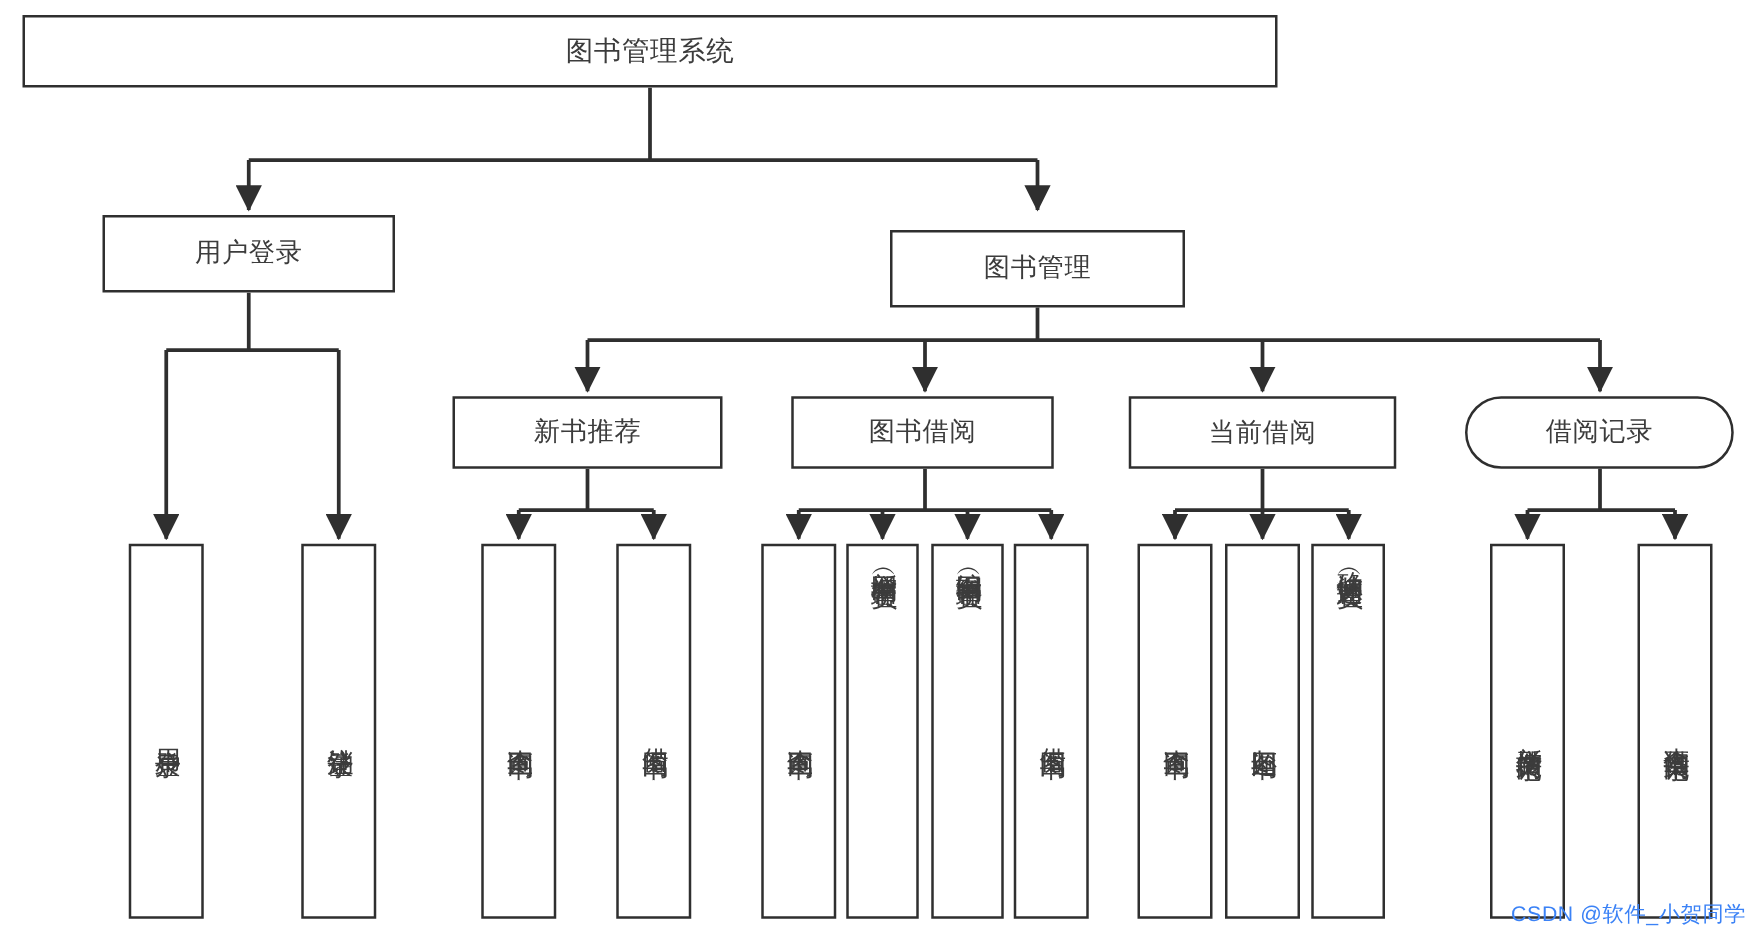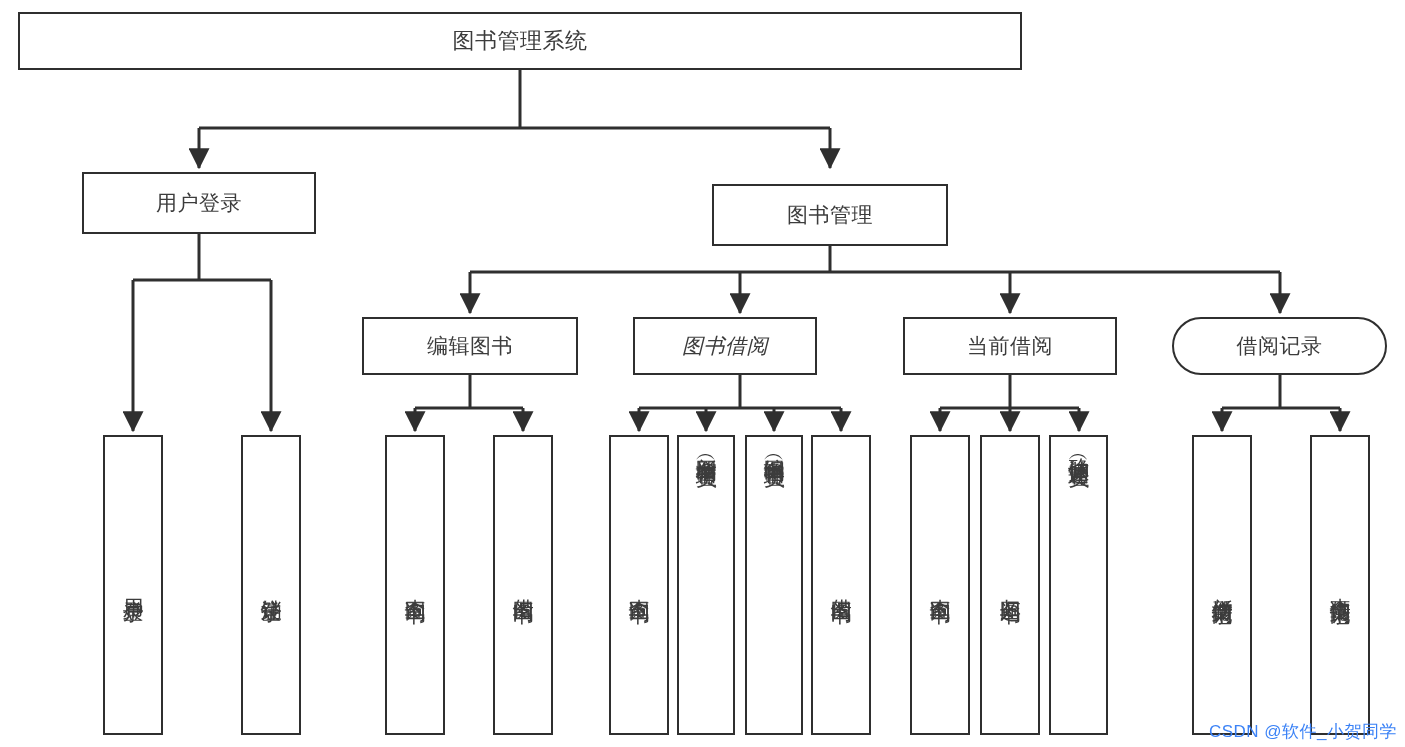--- a/index.html
+++ b/index.html
@@ -138,23 +138,23 @@
   </div>
 
   <div class="node level2" style="left:82px; top:172px; width:234px; height:62px;">
     <span class="node-label">用户登录</span>
   </div>
   <div class="node level2" style="left:712px; top:184px; width:236px; height:62px;">
     <span class="node-label">图书管理</span>
   </div>
 
   <div class="node level3" style="left:362px; top:317px; width:216px; height:58px;">
-    <span class="node-label">编辑图书</span>
-  </div>
-  <div class="node level3" style="left:633px; top:317px; width:184px; height:58px;font-style:italic;">
+    <span class="node-label">新书推荐</span>
+  </div>
+  <div class="node level3" style="left:633px; top:317px; width:210px; height:58px;">
     <span class="node-label">图书借阅</span>
   </div>
   <div class="node level3" style="left:903px; top:317px; width:214px; height:58px;font-family:Liberation Serif, serif;">
     <span class="node-label">当前借阅</span>
   </div>
   <div class="node level3" style="left:1172px; top:317px; width:215px; height:58px;border-radius:29px;">
     <span class="node-label">借阅记录</span>
   </div>
 
   <div class="node leaf short-label" style="left:103px; top:435px; width:60px; height:300px;">

